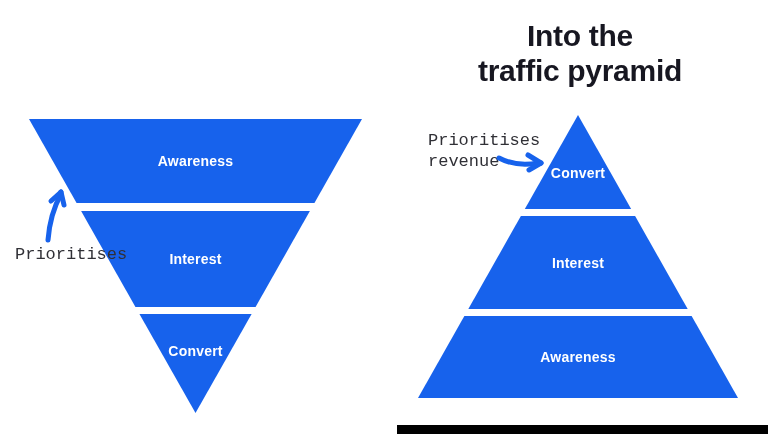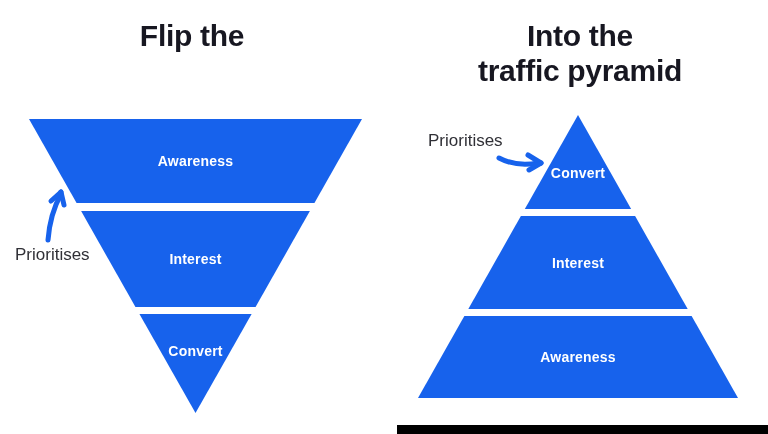--- a/index.html
+++ b/index.html
@@ -66,20 +66,21 @@
   
   .p-band-1 { top: 0;     height: 94px; padding-top: 22px; box-sizing: border-box; }
   .p-band-2 { top: 101px; height: 93px; }
   .p-band-3 { top: 201px; height: 82px; }
 
   .annotation {
     position: absolute;
     font-size: 17px;
     line-height: 21px;
     color: var(--annotation-color, #303036);
+    font-family: Liberation Mono, monospace;
   }
   .annotation-left  { left: 15px;  top: 244px; }
   .annotation-right { left: 428px; top: 130px; }
 
   .arrow-svg { position: absolute; }
   .arrow-up    { left: 40px;  top: 186px; }
   .arrow-right { left: 496px; top: 148px; }
   .arrow-svg path {
     fill: none;
     stroke: var(--blue, #1762EC);
@@ -94,21 +95,20 @@
     width: 371px; height: 9px;
     background: var(--bar-color, #000000);
   }
 </style>
 </head>
 <body>
 
 <div class="stage">
 
   <div class="title title-left">
-    <div>Flip the</div>
   </div>
 
   <div class="title title-right">
     <div>Into the</div>
     <div>traffic pyramid</div>
   </div>
 
   <div class="shape funnel">
     <div class="band f-band-1">
       <span>Awareness</span>
@@ -137,20 +137,21 @@
     <div>Prioritises</div>
   </div>
   <svg class="arrow-svg arrow-up" width="32" height="60" viewBox="0 0 32 60">
     <path d="M 8 54 Q 10 28 21 8"></path>
     <path d="M 21 6 L 11 15"></path>
     <path d="M 21 6 L 24 19"></path>
   </svg>
 
   <div class="annotation annotation-right">
     <div>Prioritises</div>
+    <div>revenue</div>
   </div>
   <svg class="arrow-svg arrow-right" width="50" height="26" viewBox="0 0 50 26">
     <path d="M 3 10 Q 20 19 42 15"></path>
     <path d="M 45 15 L 32 7"></path>
     <path d="M 45 15 L 33 22"></path>
   </svg>
 
   <div class="bottom-bar"></div>
 
 </div>

